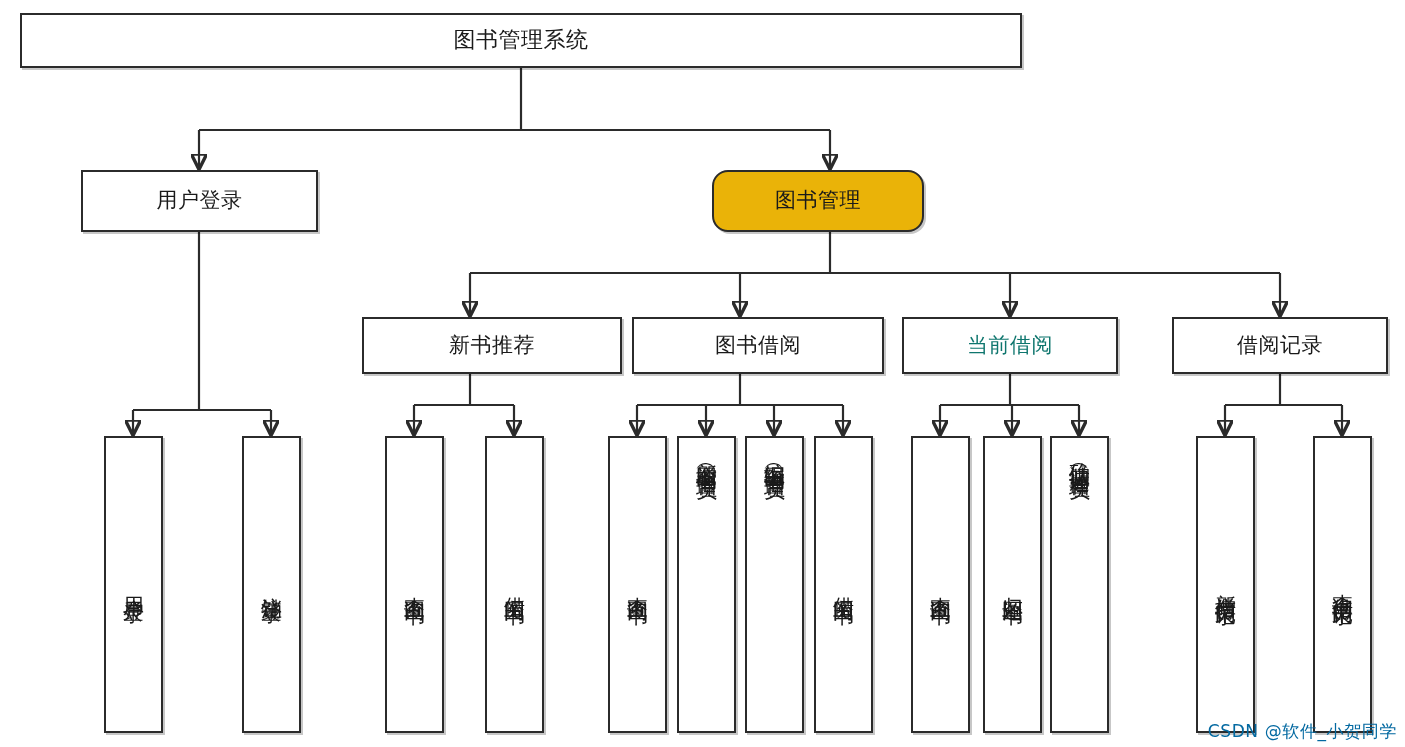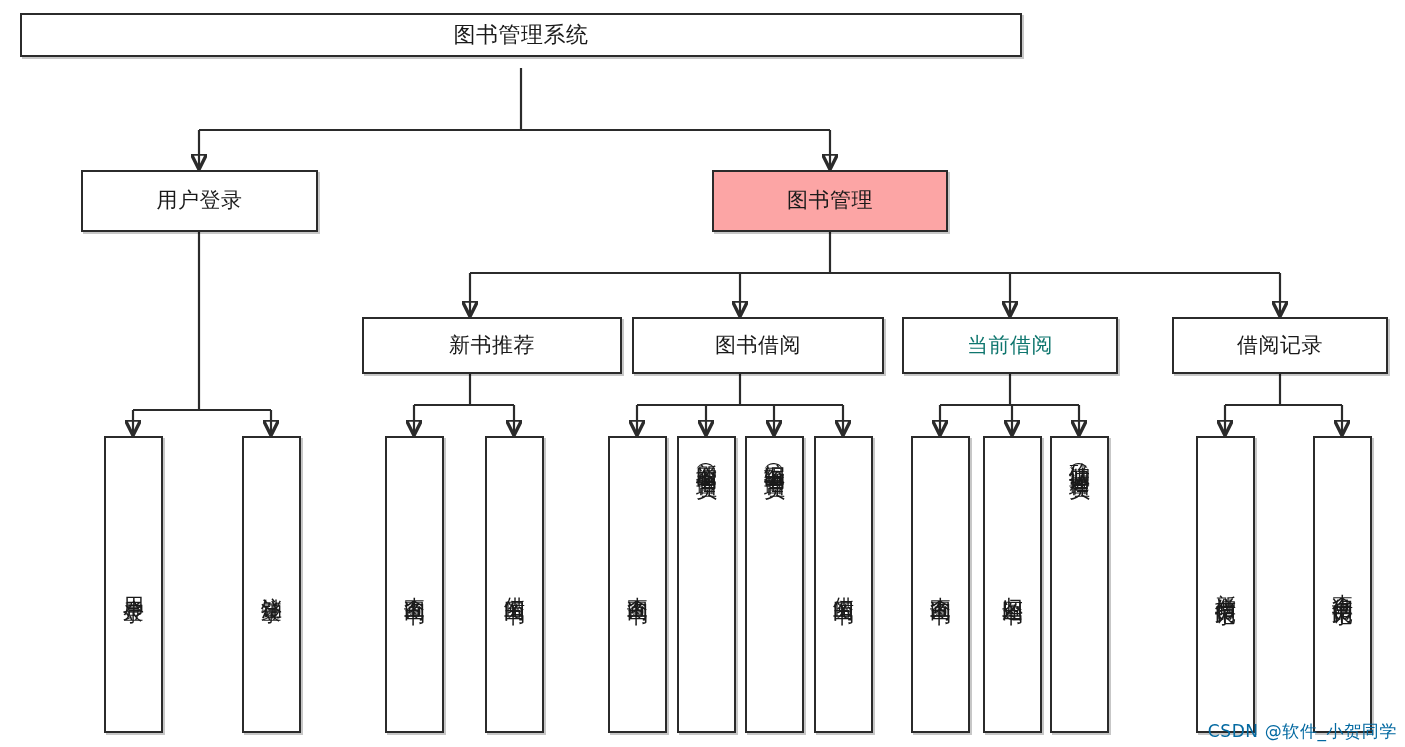--- a/index.html
+++ b/index.html
@@ -134,28 +134,28 @@
     <line x1="940" y1="405" x2="940" y2="434" marker-end="url(#arrow)" stroke="#2b2b2b"></line>
     <line x1="1012" y1="405" x2="1012" y2="434" marker-end="url(#arrow)" stroke="#2b2b2b"></line>
     <line x1="1079" y1="405" x2="1079" y2="434" marker-end="url(#arrow)" stroke="#2b2b2b"></line>
 
     <line x1="1280" y1="374" x2="1280" y2="405" stroke="#2b2b2b"></line>
     <line x1="1225" y1="405" x2="1342" y2="405" stroke="#2b2b2b"></line>
     <line x1="1225" y1="405" x2="1225" y2="434" marker-end="url(#arrow)" stroke="#2b2b2b"></line>
     <line x1="1342" y1="405" x2="1342" y2="434" marker-end="url(#arrow)" stroke="#2b2b2b"></line>
   </svg>
 
-  <div class="node root horiz" style="left: 20px; top: 13px; width: 1002px; height: 44px; border-color: rgb(43, 43, 43); background: rgb(255, 255, 255); color: rgb(26, 26, 26);">
+  <div class="node root horiz" style="left: 20px; top: 13px; width: 1002px; height: 55px; border-color: rgb(43, 43, 43); background: rgb(255, 255, 255); color: rgb(26, 26, 26);">
     <span class="label">图书管理系统</span>
   </div>
 
   <div class="node horiz" style="left: 81px; top: 170px; width: 237px; height: 62px; border-color: rgb(43, 43, 43); background: rgb(255, 255, 255); color: rgb(26, 26, 26);">
     <span class="label">用户登录</span>
   </div>
-  <div class="node horiz" style="left: 712px; top: 170px; width: 236px; height: 62px; border-color: rgb(43, 43, 43); background: #fca5a5; color: rgb(26, 26, 26);">
+  <div class="node horiz" style="left: 712px; top: 170px; width: 212px; height: 62px; border-color: rgb(43, 43, 43); background: #eab308; color: rgb(26, 26, 26); border-radius: 16px;">
     <span class="label">图书管理</span>
   </div>
 
   <div class="node horiz" style="left: 362px; top: 317px; width: 260px; height: 57px; border-color: rgb(43, 43, 43); background: rgb(255, 255, 255); color: rgb(26, 26, 26);">
     <span class="label">新书推荐</span>
   </div>
   <div class="node horiz" style="left: 632px; top: 317px; width: 252px; height: 57px; border-color: rgb(43, 43, 43); background: rgb(255, 255, 255); color: rgb(26, 26, 26);">
     <span class="label">图书借阅</span>
   </div>
   <div class="node horiz" style="left: 902px; top: 317px; width: 216px; height: 57px; border-color: rgb(43, 43, 43); background: rgb(255, 255, 255); color: #0f766e;">

